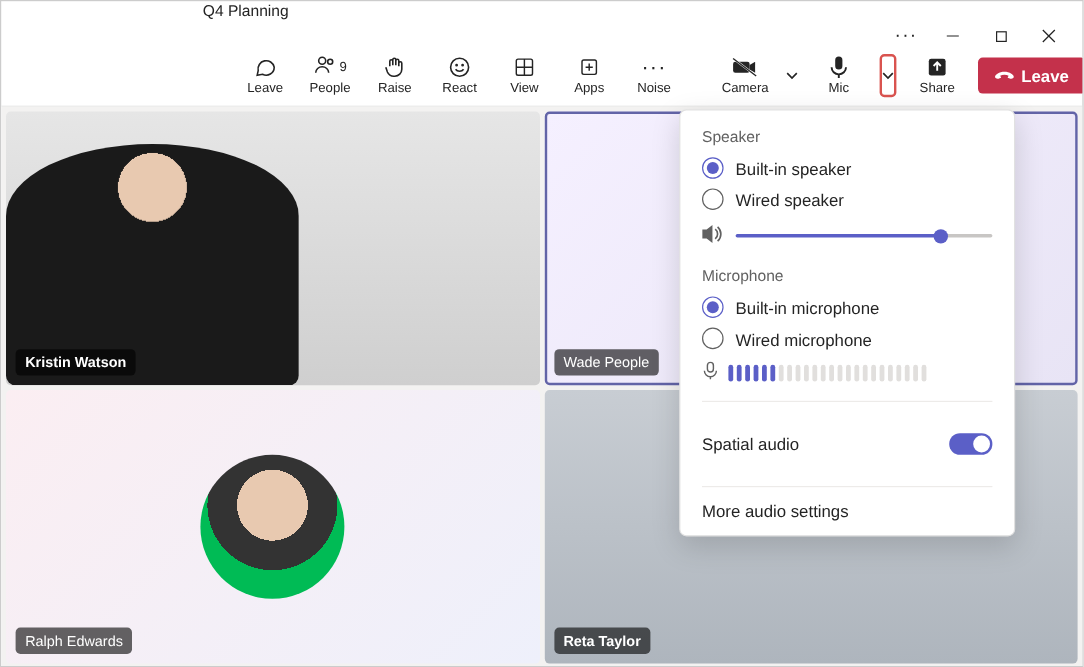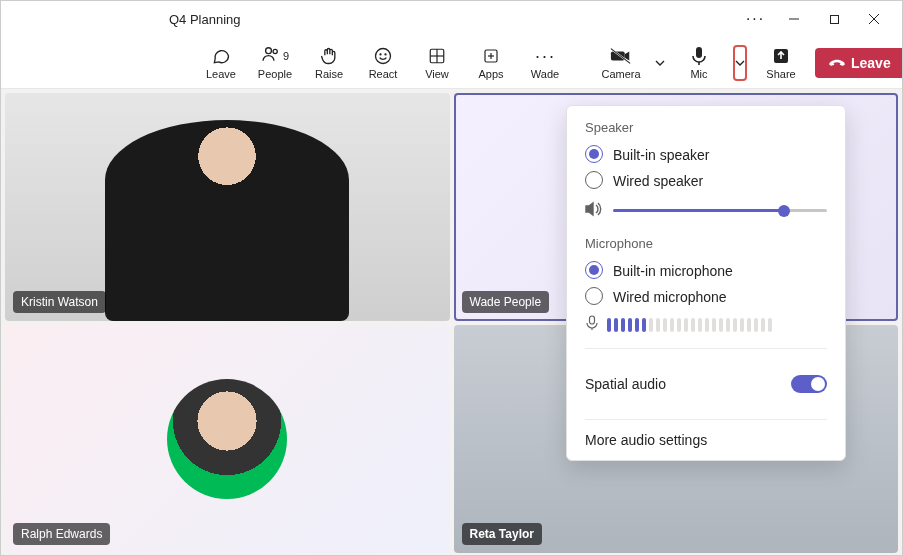--- a/index.html
+++ b/index.html
@@ -1,17 +1,17 @@
 <!DOCTYPE html>
 <html><head>
 <meta charset="utf-8">
 <style>
   * { box-sizing: border-box; margin: 0; padding: 0; }
   body { font-family: "Segoe UI", -apple-system, sans-serif; width: 903px; height: 556px; overflow: hidden; background: #fff; border: 1px solid #ccc; position: relative; }
-  .titlebar { height: 36px; display: flex; align-items: center; padding: 0 8px; font-size: 13px; color: #242424; }
+  .titlebar { height: 36px; display: flex; align-items: flex-start; padding: 0 8px; font-size: 13px; color: #242424; flex-direction: column; }
   .titlebar .title { margin-left: 160px; }
   .titlebar .win-controls { margin-left: auto; display: flex; gap: 0; align-items: center; }
   .titlebar .win-btn { width: 40px; height: 28px; display: flex; align-items: center; justify-content: center; cursor: pointer; }
   .titlebar .ellipsis { width: 30px; text-align: center; font-size: 16px; letter-spacing: 1px; margin-right: 4px; cursor: pointer; }
 
   .toolbar { height: 52px; display: flex; align-items: center; padding: 0 10px 0 200px; gap: 14px; border-bottom: 1px solid #e8e8e8; }
   .tool { display: flex; flex-direction: column; align-items: center; justify-content: center; min-width: 40px; cursor: pointer; color: #242424; }
   .tool .icon-slot { height: 22px; display: flex; align-items: center; justify-content: center; }
   .tool-lbl { font-size: 11px; color: #242424; margin-top: 1px; }
   .tool.people .people-wrap { display:flex; align-items:center; gap:2px; }
@@ -20,28 +20,28 @@
   .chev { width: 14px; display: flex; align-items: center; justify-content: center; cursor: pointer; color: #444; }
   .chev.highlighted { border: 2px solid #d9534f; border-radius: 4px; height: 36px; width: 18px; }
   .leave-btn { margin-left: auto; background: #c4314b; color: #fff; border: none; border-radius: 4px; padding: 7px 14px; font-size: 14px; display: flex; align-items: center; gap: 6px; cursor: pointer; font-weight: 600; }
   .leave-btn svg { width: 16px; height: 16px; }
 
   .grid { display: grid; grid-template-columns: 1fr 1fr; grid-template-rows: 1fr 1fr; gap: 4px; padding: 4px; height: calc(556px - 36px - 52px); background: #f3f2f1; }
   .tile { position: relative; background: #ddd; border-radius: 4px; overflow: hidden; }
   .tile .name-chip { position: absolute; left: 8px; bottom: 8px; background: rgba(0,0,0,0.6); color: #fff; font-size: 12px; padding: 4px 8px; border-radius: 4px; }
   .tile.selected { outline: 2px solid #6264a7; outline-offset: -2px; }
   
-  .p1 { background: linear-gradient(#e6e6e6,#cfcfcf); display:flex; align-items:flex-end; justify-content:center; }
+  .p1 { background: linear-gradient(#e6e6e6,#cfcfcf); display:flex; align-items:flex-end; justify-content:flex-start;font-weight:bold; }
   .p1 .figure { width: 55%; height: 88%; background: radial-gradient(circle at 50% 18%, #e8c9b0 0 14%, transparent 14%), linear-gradient(#1a1a1a,#1a1a1a); border-radius: 50% 50% 8px 8px / 30% 30% 8px 8px; }
   .p2 { background: linear-gradient(135deg,#f5f0ff,#e8e4f5); }
   .p3 { background: linear-gradient(135deg,#fbeef2,#eef0fb); display:flex; align-items:center; justify-content:center; }
   .p3 .avatar { width: 120px; height: 120px; border-radius: 50%; background: radial-gradient(circle at 50% 35%, #e8c9b0 0 30%, #333 30% 55%, #0b5 55%); }
   .p4 { background: linear-gradient(#c8cdd3,#aeb5bd); font-weight: bold; }
 
-  .popover { position: absolute; top: 104px; right: 56px; width: 280px; background: #fff; border: 1px solid #e1e1e1; border-radius: 6px; box-shadow: 0 8px 24px rgba(0,0,0,0.15); padding: 14px 18px 12px; font-size: 14px; color: #242424; }
+  .popover { position: absolute; top: 90px; right: 56px; width: 280px; background: #fff; border: 1px solid #e1e1e1; border-radius: 6px; box-shadow: 0 8px 24px rgba(0,0,0,0.15); padding: 14px 18px 12px; font-size: 14px; color: #242424; }
   .popover .section-label { font-size: 13px; color: #616161; margin-bottom: 10px; }
   .radio-row { display: flex; align-items: flex-end; gap: 10px; margin: 8px 0; cursor: pointer; }
   .radio { width: 18px; height: 18px; border: 1.5px solid #616161; border-radius: 50%; display: inline-flex; align-items: center; justify-content: center; flex-shrink:0; }
   .radio.checked { border-color: #5b5fc7; }
   .radio.checked::after { content: ""; width: 10px; height: 10px; background: #5b5fc7; border-radius: 50%; }
   .vol-row { display: flex; align-items: center; gap: 10px; margin: 12px 0 16px; }
   .vol-row .track { flex: 1; height: 3px; background: linear-gradient(to right, #5b5fc7 0 80%, #c8c6c4 80% 100%); position: relative; border-radius: 2px; }
   .vol-row .thumb { position: absolute; left: 80%; top: 50%; width: 12px; height: 12px; background: #5b5fc7; border-radius: 50%; transform: translate(-50%,-50%); }
   .mic-meter { display: flex; align-items: center; gap: 8px; margin: 10px 0 14px; }
   .bars { display: flex; gap: 3px; }
@@ -135,21 +135,21 @@
       <svg width="18" height="18" viewBox="0 0 24 24" fill="none" stroke="#242424" stroke-width="1.6">
           <rect x="4" y="4" width="16" height="16" rx="2"></rect>
           <line x1="12" y1="8" x2="12" y2="16"></line>
           <line x1="8" y1="12" x2="16" y2="12"></line>
         </svg>
     </span>
     <span class="tool-lbl">Apps</span>
   </div>
   <div class="tool">
     <span class="icon-slot" style="font-size:18px;letter-spacing:1px;">···</span>
-    <span class="tool-lbl">Wade</span>
+    <span class="tool-lbl">Noise</span>
   </div>
 
   <div class="sep"></div>
 
   <div class="tool">
     <span class="icon-slot">
       <svg width="22" height="20" viewBox="0 0 24 20" fill="#242424">
           <path d="M3 5h11a2 2 0 0 1 2 2v6a2 2 0 0 1-2 2H3a2 2 0 0 1-2-2V7a2 2 0 0 1 2-2z"></path>
           <path d="M16 8l5-3v10l-5-3z"></path>
           <line x1="1" y1="2" x2="22" y2="18" stroke="#fff" stroke-width="2"></line>

